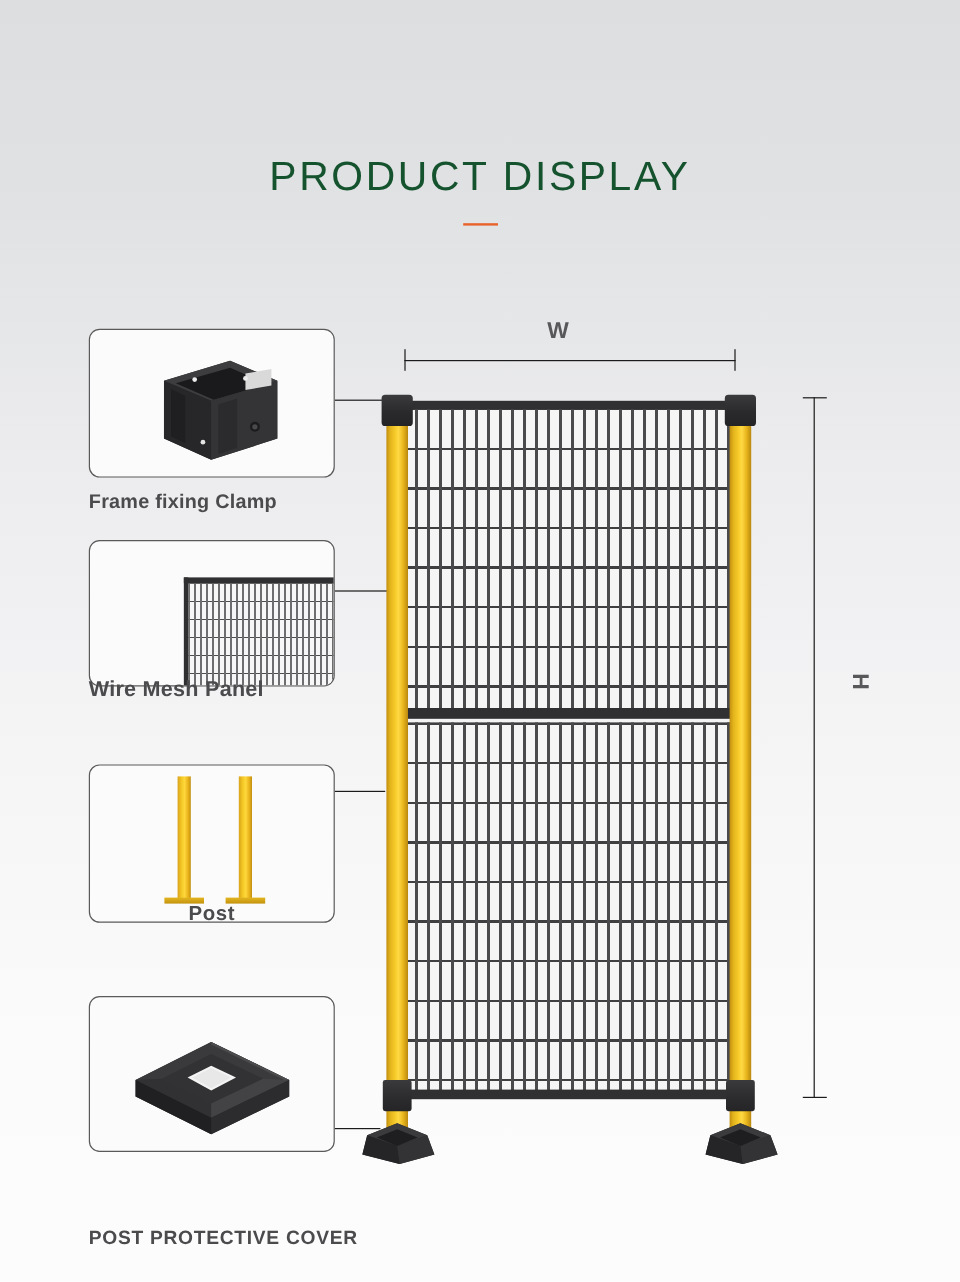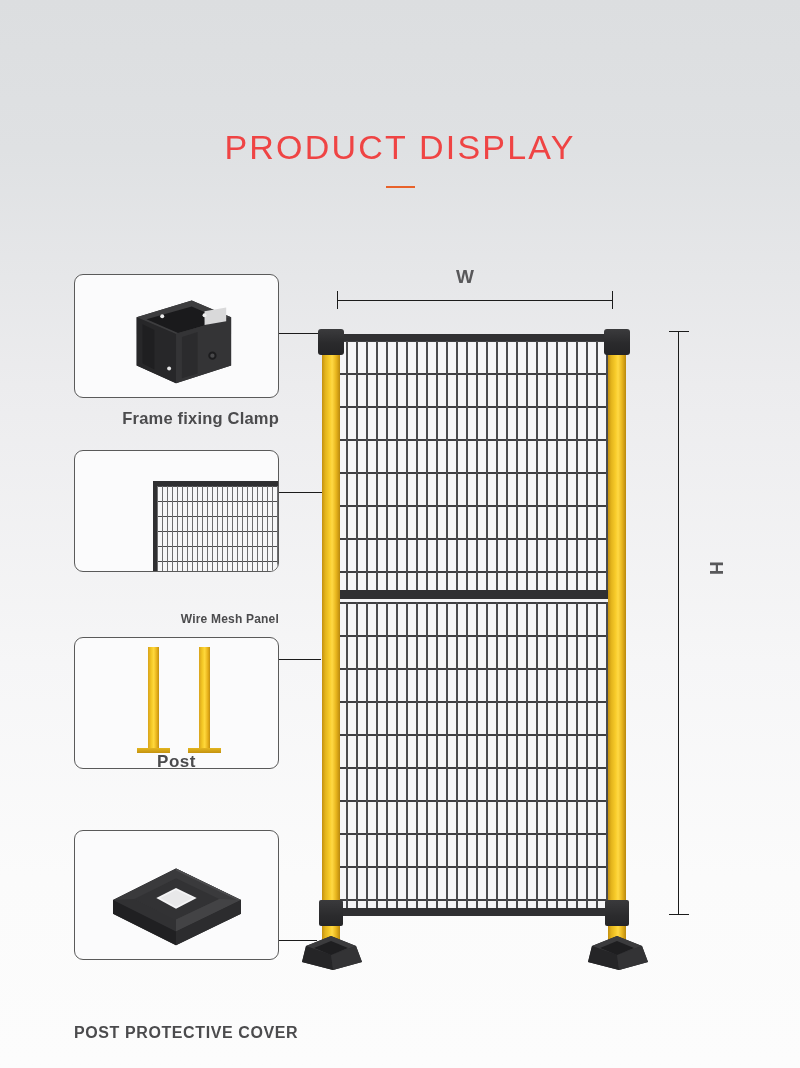--- a/index.html
+++ b/index.html
@@ -25,21 +25,21 @@
   
   .title {
     position: absolute;
     left: 0;
     top: 128px;
     width: 800px;
     text-align: center;
     font-size: 34px;
     letter-spacing: 2.2px;
     font-weight: 300;
-    color: #ef4444;
+    color: #14532d;
     font-family: "Liberation Sans", sans-serif;
     -webkit-font-smoothing: antialiased;
   }
   .title-rule {
     position: absolute;
     left: 386px;
     top: 186px;
     width: 29px;
     height: 2px;
     background: #e8622a;
@@ -56,25 +56,25 @@
   }
   .card-label {
     position: absolute;
     font-weight: bold;
     color: #4b4b4d;
     white-space: nowrap;
   }
 
   
   #card-clamp { left: 74px; top: 274px; width: 205px; height: 124px; }
-  #label-clamp { left: 74px; top: 409px; width: 205px; text-align: right; font-size: 16.5px; letter-spacing: .2px; }
+  #label-clamp { left: 74px; top: 409px; width: 205px; text-align: left; font-size: 16.5px; letter-spacing: .2px; }
 
   
   #card-mesh { left: 74px; top: 450px; width: 205px; height: 122px; }
-  #label-mesh { left: 74px; top: 612px; width: 205px; text-align: right; font-size: 12px; letter-spacing: .2px; }
+  #label-mesh { left: 74px; top: 564px; width: 205px; text-align: left; font-size: 18px; letter-spacing: .2px; }
 
   
   #card-post { left: 74px; top: 637px; width: 205px; height: 132px; }
   #label-post { left: 74px; top: 752px; width: 205px; text-align: center; font-size: 17px; letter-spacing: .5px; }
 
   
   #card-cover { left: 74px; top: 830px; width: 205px; height: 130px; }
   #label-cover { left: 74px; top: 988px; width: 260px; text-align: left; font-size: 16px; letter-spacing: .6px; margin-top: 36px; }
 
   

